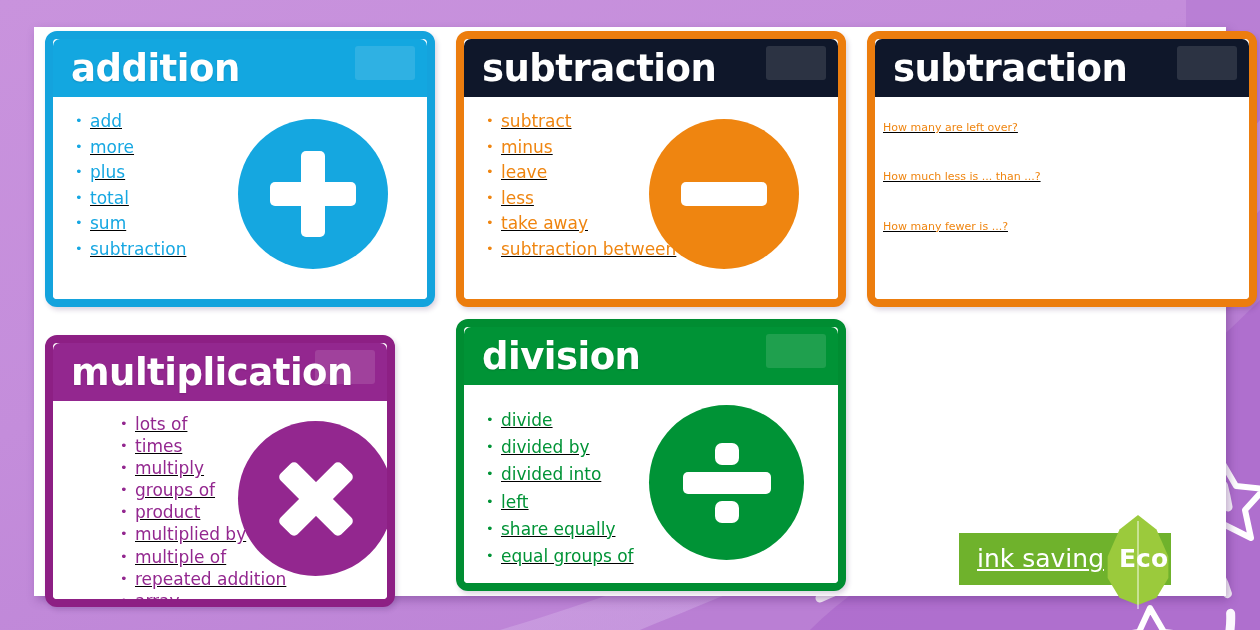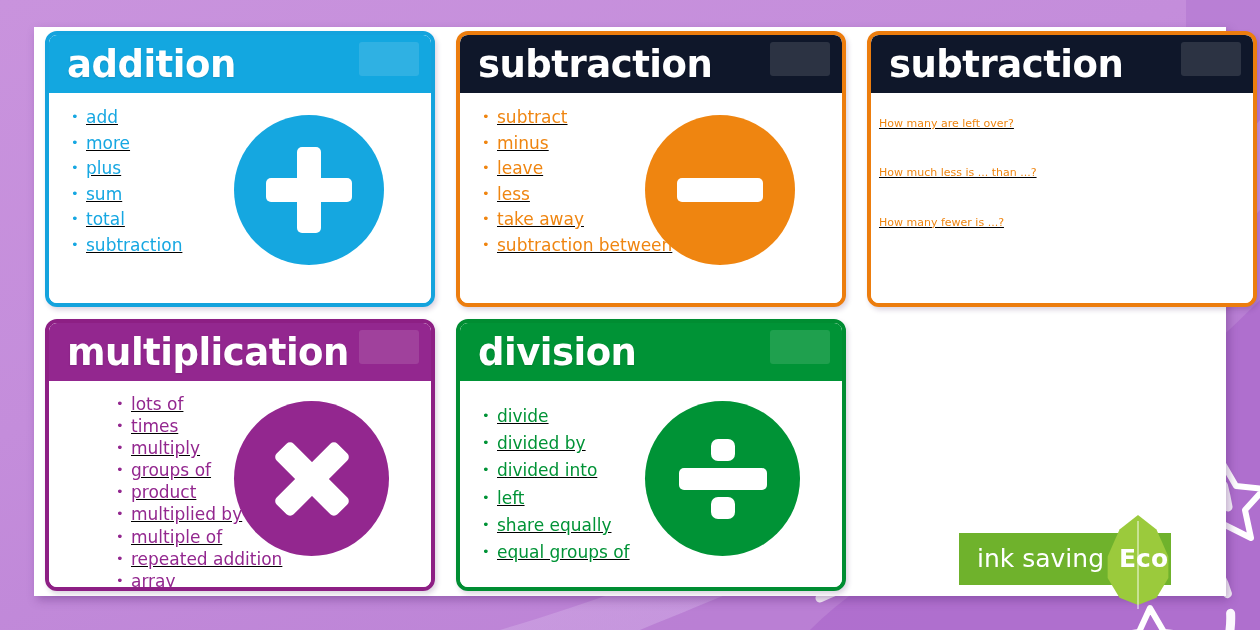--- a/index.html
+++ b/index.html
@@ -39,21 +39,21 @@
     height: 569px;
     background: #ffffff;
     box-shadow: 3px 4px 9px rgba(80, 30, 110, .35);
   }
 
   
   .card {
     position: absolute;
     box-sizing: border-box;
     border-radius: 12px;
-    border: 4px solid #701a75;
+    border: 8px solid #701a75;
     background: #fff;
     overflow: hidden;
     box-shadow: 2px 3px 5px rgba(60,20,90,.18);
   }
   .card-header {
     position: relative;
     height: 58px;
     border-radius: 7px 7px 0 0;
     display: flex;
     align-items: center;
@@ -200,21 +200,21 @@
     background: rgba(255,255,255,.45);
   }
   .eco-text {
     position: absolute;
     font-family: "DejaVu Sans", sans-serif;
     color: #ffffff;
     font-size: 25px;
     line-height: 52px;
     white-space: nowrap;
   }
-  #eco-text-main { left: 18px; top: 0; }
+  #eco-text-main { left: 18px; top: 0; text-decoration: underline; }
   #eco-text-eco  { left: 160px; top: 0; font-weight: bold; }
 </style>
 </head>
 <body>
 
 <div id="stage">
 
   <svg class="bg-deco" width="1260" height="630" viewBox="0 0 1260 630">
     <defs>
       <linearGradient id="swooshGrad" x1="0" y1="0" x2="1" y2="1">
@@ -248,22 +248,22 @@
     <div class="card theme-blue" style="left:11px; top:4px; width:390px; height:276px;">
       <div class="card-header">
         <span class="card-title">addition</span>
         <span class="header-swatch"></span>
       </div>
       <div class="card-body">
         <ul class="term-list">
           <li>add</li>
           <li>more</li>
           <li>plus</li>
+          <li>total</li>
           <li>sum</li>
-          <li>total</li>
           <li>subtraction</li>
         </ul>
         <div class="symbol-disc" style="left:185px; top:22px; width:150px; height:150px;">
           <div style="position:relative;width:86px;height:86px;">
             <div class="sym-bar" style="position:absolute;left:0;top:31px;width:86px;height:24px;"></div>
             <div class="sym-bar" style="position:absolute;left:31px;top:0;width:24px;height:86px;"></div>
           </div>
         </div>
         <span class="watermark">twinkl.com</span>
       </div>
@@ -298,21 +298,21 @@
       <div class="card-body">
         <ul class="q-list">
           <li>How many are left over?</li>
           <li>How much less is ... than ...?</li>
           <li>How many fewer is ...?</li>
         </ul>
         <span class="watermark">twinkl.com</span>
       </div>
     </div>
 
-    <div class="card theme-purple" style="left:11px; top:292px; width:390px; height:272px;">
+    <div class="card theme-purple" style="left:11px; top:308px; width:350px; height:272px;">
       <div class="card-header">
         <span class="card-title">multiplication</span>
         <span class="header-swatch"></span>
       </div>
       <div class="card-body">
         <ul class="term-list" style="line-height:1.22;margin-left:45px;">
           <li style="line-height:1.30">lots of</li>
           <li style="line-height:1.30">times</li>
           <li style="line-height:1.30">multiply</li>
           <li style="line-height:1.30">groups of</li>

